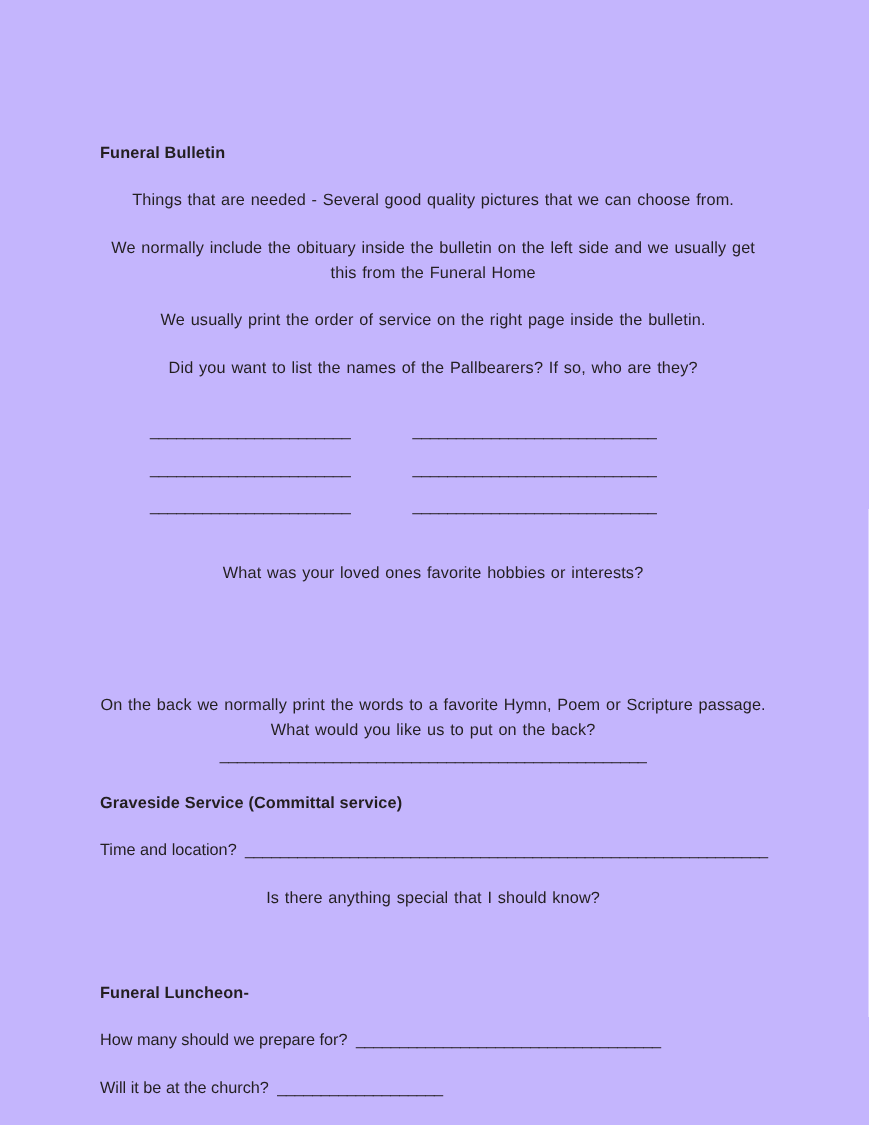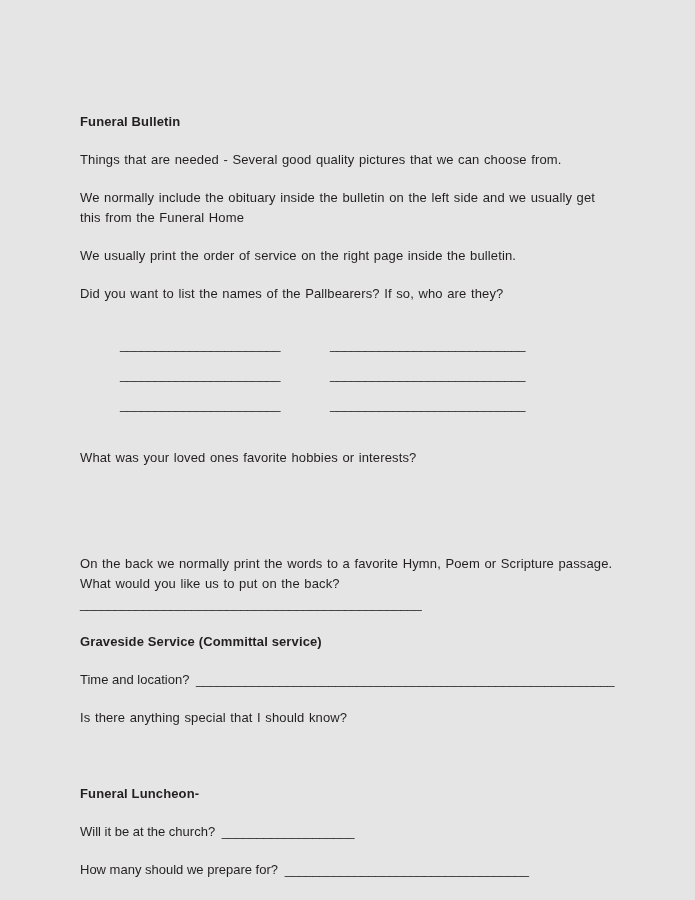--- a/index.html
+++ b/index.html
@@ -15,36 +15,36 @@
     overflow: hidden;
     font-family: "Liberation Sans", sans-serif;
     color: #231f20;
     -webkit-font-smoothing: antialiased;
   }
 
   
   .page {
     position: absolute;
     inset: 0;
-    background: #e5e5e5;
+    background: #c4b5fd;
   }
 
   
   .doc-body {
     position: absolute;
     left: 80px;
     top: 112px;
     width: 533px;
   }
 
   .para {
     font-size: 13.0px;
     line-height: 20px;
     margin: 0 0 18px 0;
-    text-align: left;
+    text-align: center;
     letter-spacing: 0.01em;
     word-spacing: 0.06em;
   }
 
   .heading {
     font-size: 13.0px;
     line-height: 20px;
     font-weight: bold;
     margin: 0 0 18px 0;
     letter-spacing: 0.01em;
@@ -147,20 +147,20 @@
     <p class="heading"><span>Graveside Service</span><span class="normal-weight"> (Committal service)</span></p>
 
     <p class="field-line"><span>Time and location?</span><span class="blank">  ____________________________________________________________</span></p>
 
     <p class="para">Is there anything special that I should know?</p>
 
     <span class="answer-space space-graveside"></span>
 
     <p class="heading">Funeral Luncheon-</p>
 
+    <p class="field-line"><span>How many should we prepare for?</span><span class="blank">  ___________________________________</span></p>
+
     <p class="field-line"><span>Will it be at the church?</span><span class="blank">  ___________________</span></p>
-
-    <p class="field-line"><span>How many should we prepare for?</span><span class="blank">  ___________________________________</span></p>
 
     <p class="para" style="margin-bottom:0"></p>
 
   </div>
 </div>
 
 </body></html>

